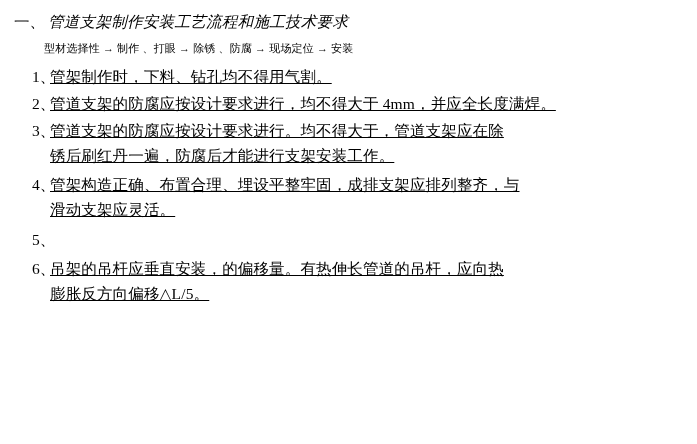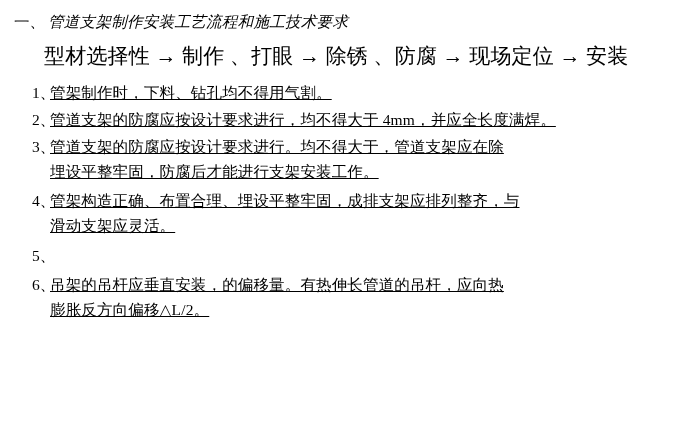--- a/index.html
+++ b/index.html
@@ -30,21 +30,21 @@
   }
   .heading .num {
     width: 34px;
     flex: 0 0 34px;
   }
   .heading .title {
     letter-spacing: 0.3px;
     font-style: italic;
   }
   .flow {
-    font-size: 21px;
+    font-size: 11px;
     line-height: 1.6;
     margin: 0 0 6px 30px;
     letter-spacing: 0.2px;
     white-space: nowrap;
   }
   .list {
     margin: 0;
     padding: 0;
     list-style: none;
   }
@@ -101,21 +101,21 @@
       <span class="marker">2、</span>
       <span class="body">
         <span class="line">管道支架的防腐应按设计要求进行，均不得大于 4mm，并应全长度满焊。</span>
       </span>
     </li>
 
     <li class="item spaced">
       <span class="marker">3、</span>
       <span class="body">
         <span class="line">管道支架的防腐应按设计要求进行。均不得大于，管道支架应在除</span>
-        <span class="line">埋设平整牢固，防腐后才能进行支架安装工作。</span>
+        <span class="line">锈后刷红丹一遍，防腐后才能进行支架安装工作。</span>
       </span>
     </li>
 
     <li class="item spaced">
       <span class="marker">4、</span>
       <span class="body">
         <span class="line">管架构造正确、布置合理、埋设平整牢固，成排支架应排列整齐，与</span>
         <span class="line">滑动支架应灵活。</span>
       </span>
     </li>
@@ -123,18 +123,18 @@
     <li class="item spaced">
       <span class="marker">5、</span>
       <span class="body">
       </span>
     </li>
 
     <li class="item">
       <span class="marker">6、</span>
       <span class="body">
         <span class="line">吊架的吊杆应垂直安装，的偏移量。有热伸长管道的吊杆，应向热</span>
-        <span class="line">膨胀反方向偏移△L/2。</span>
+        <span class="line">膨胀反方向偏移△L/5。</span>
       </span>
     </li>
 
   </ol>
 </div>
 
 </body></html>

